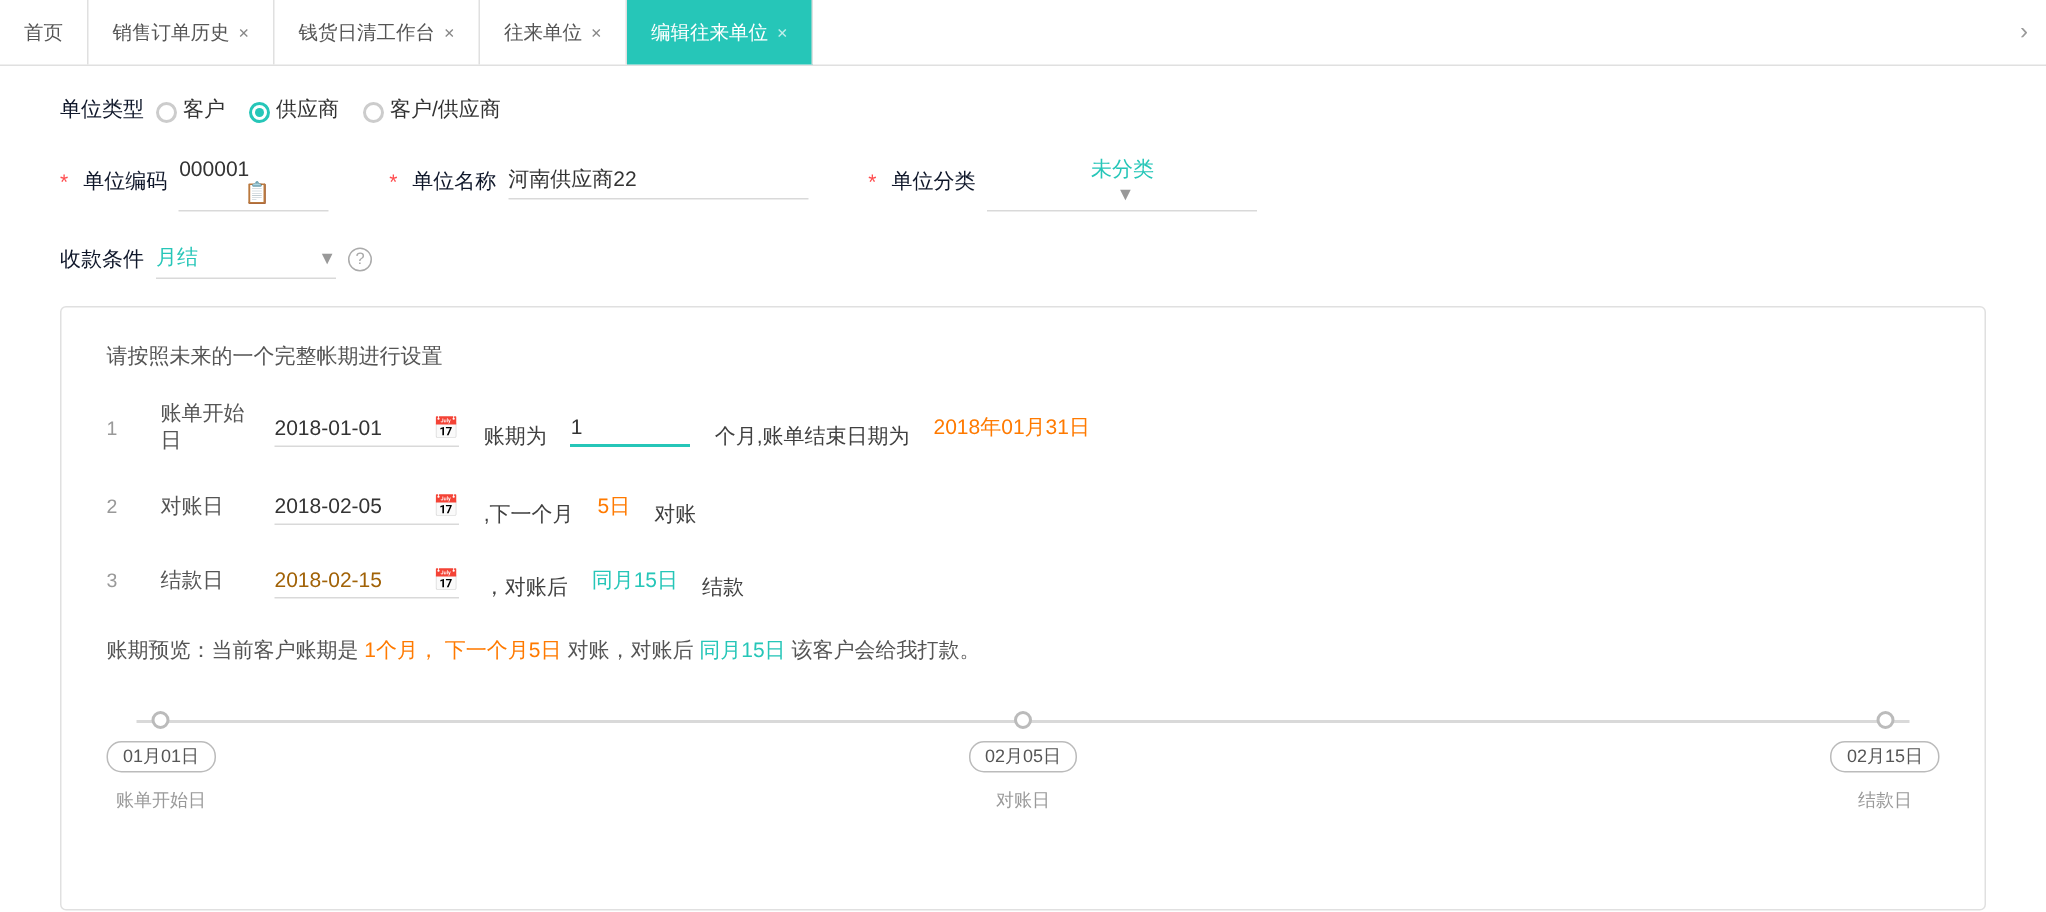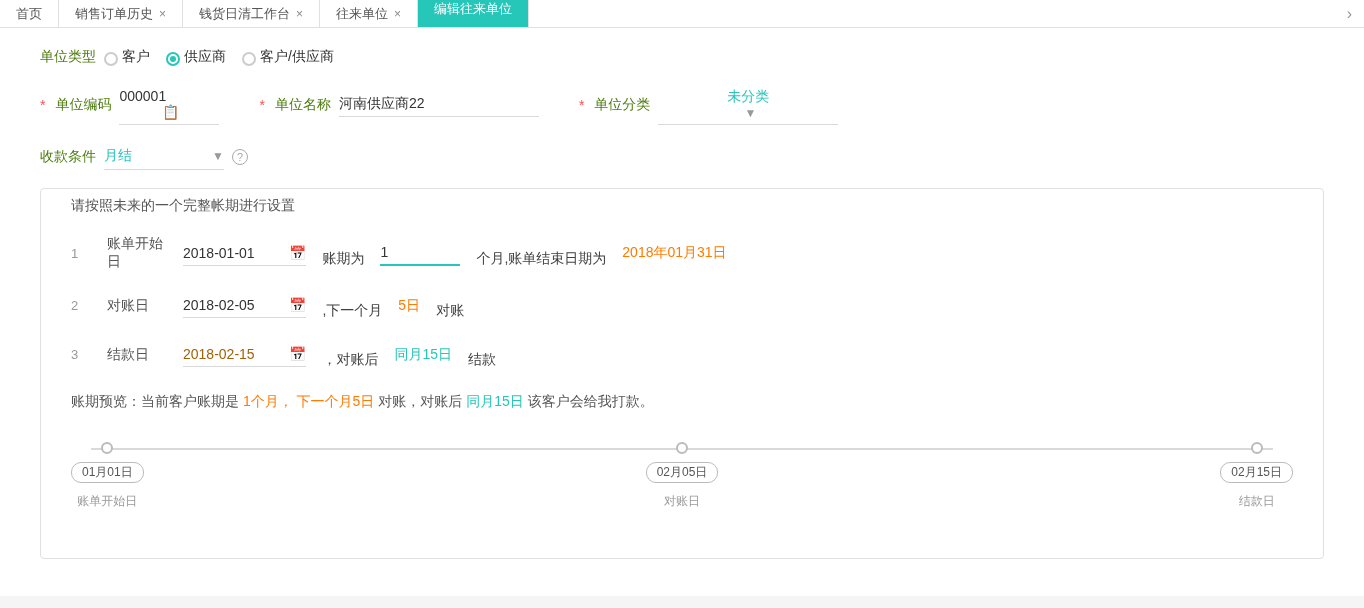--- a/index.html
+++ b/index.html
@@ -4,39 +4,38 @@
   <style>
     * { box-sizing: border-box; margin: 0; padding: 0; }
     body { font-family: 'Microsoft YaHei', Arial, sans-serif; font-size: 14px; background: #f5f5f5; color: #333; }
 
     
     .tab-bar {
       display: flex;
       align-items: stretch;
       background: #fff;
       border-bottom: 1px solid #e0e0e0;
-      height: 28px;
+      height: 44px;
     }
     .tab {
       display: flex;
       align-items: center;
       padding: 0 16px;
       height: 100%;
       cursor: pointer;
       font-size: 13px;
       color: #555;
       border-right: 1px solid #e0e0e0;
       gap: 6px;
       white-space: nowrap;
     }
     .tab:first-child { border-left: none; }
     .tab.active {
       background: #26c6b8;
       color: #fff;
-      flex-direction: column;
     }
     .tab .close-btn {
       font-size: 12px;
       opacity: 0.7;
       cursor: pointer;
     }
     .tab-expand {
       margin-left: auto;
       display: flex;
       align-items: center;
@@ -59,21 +58,21 @@
       align-items: center;
       margin-bottom: 18px;
       gap: 40px;
     }
     .form-group {
       display: flex;
       align-items: center;
       gap: 8px;
     }
     .form-label {
-      color: #4d7c0f;
+      color: #0f172a;
       white-space: nowrap;
     }
     .required-star {
       color: #ff4d4f;
       margin-right: 2px;
     }
     .radio-group {
       display: flex;
       align-items: center;
       gap: 16px;
@@ -164,21 +163,21 @@
       justify-content: center;
       font-size: 11px;
       color: #aaa;
       cursor: pointer;
     }
 
     
     .period-card {
       border: 1px solid #e0e0e0;
       border-radius: 4px;
-      padding: 8px 30px;
+      padding: 24px 30px;
       margin-top: 8px;
     }
     .period-hint {
       color: #555;
       margin-bottom: 20px;
       font-size: 14px;
     }
     .period-row {
       display: flex;
       align-items: center;

